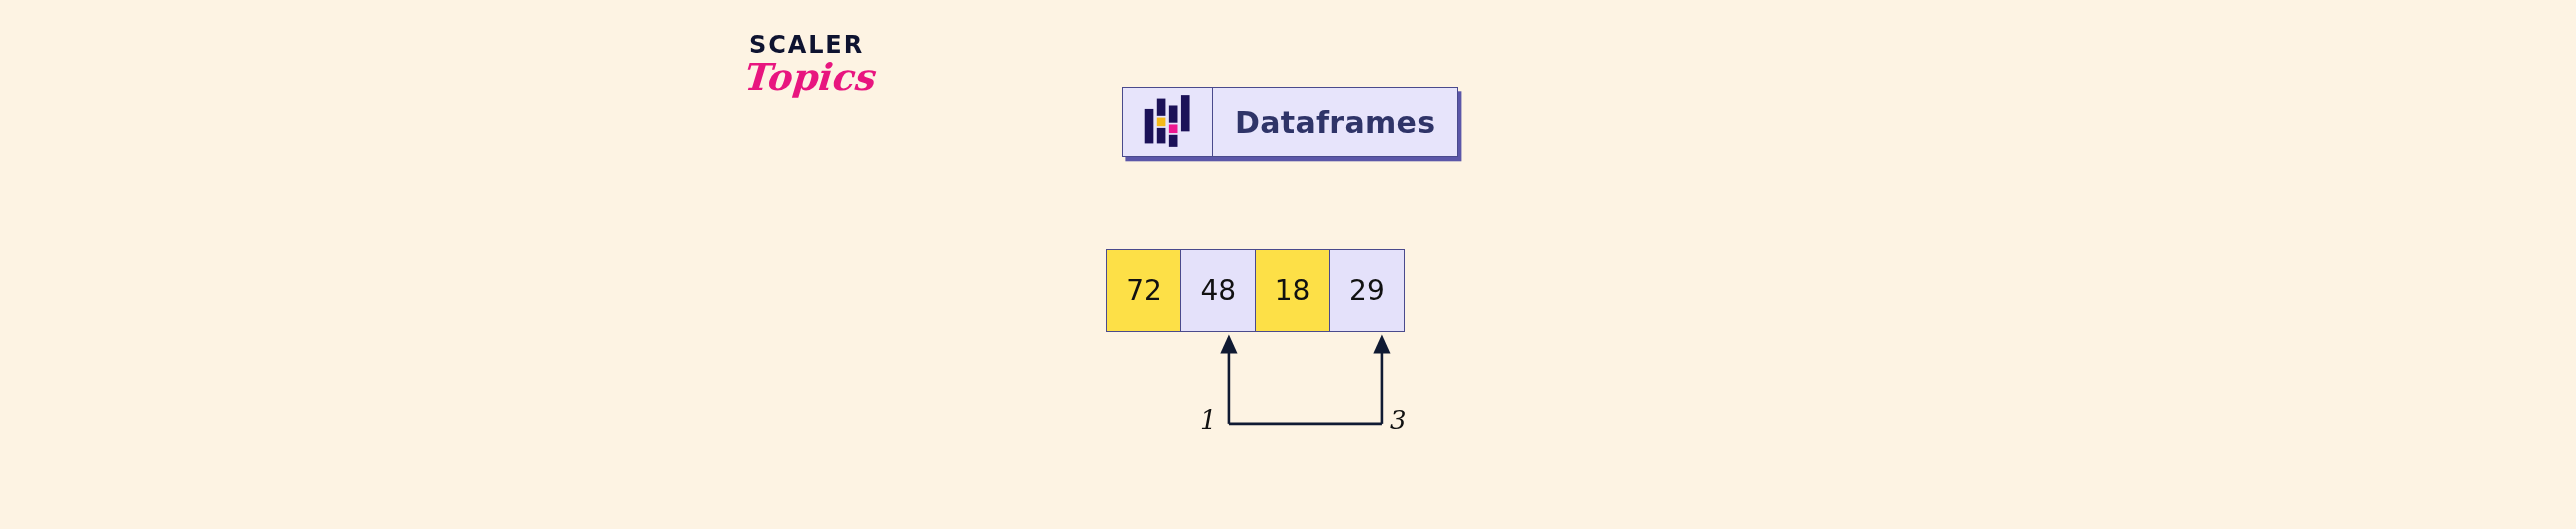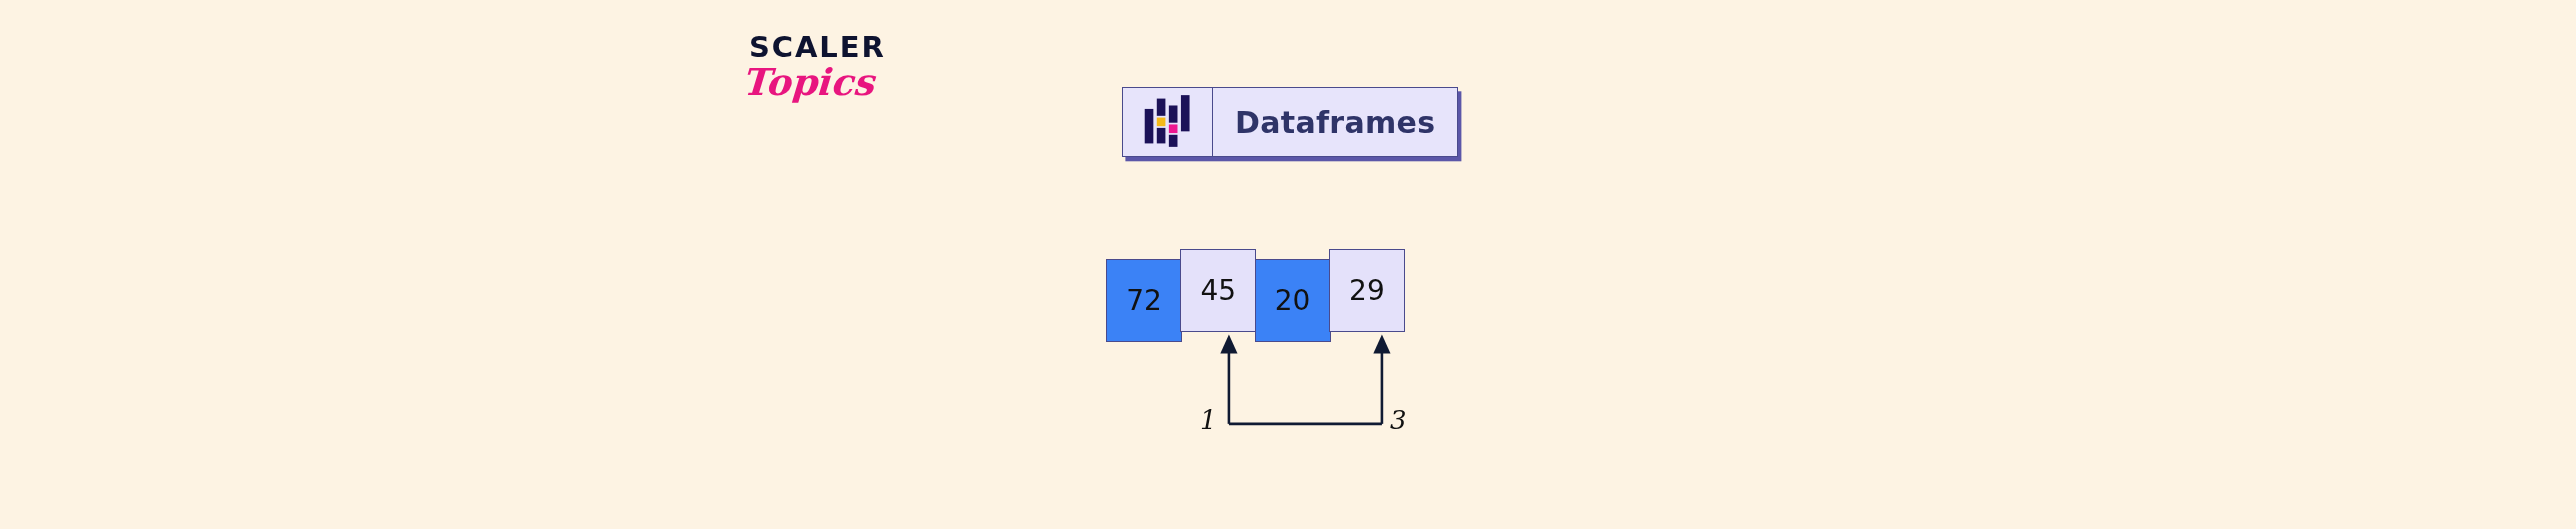--- a/index.html
+++ b/index.html
@@ -19,21 +19,21 @@
   .logo {
     position: absolute;
     left: 749px;
     top: 33px;
     width: 163px;
     height: 69px;
   }
   .logo-scaler {
     font-family: "DejaVu Sans", sans-serif;
     font-weight: bold;
-    font-size: 29px;
+    font-size: 24px;
     letter-spacing: 1.9px;
     color: #0E1330;
     line-height: 1;
     white-space: nowrap;
   }
   .logo-topics {
     font-family: "DejaVu Serif", serif;
     font-style: italic;
     font-weight: bold;
     font-size: 37px;
@@ -98,22 +98,21 @@
     height: 83px;
     box-sizing: border-box;
     border: 1.7px solid #4A4A8C;
     margin-right: -1.7px;
     display: flex;
     align-items: center;
     justify-content: center;
     background: #E4E1FA;
   }
   .cell.hl {
-    background: #3b82f6;
-    margin-top: 10px;
+    background: #fde047;
   }
   .cell-value {
     font-family: "DejaVu Sans", sans-serif;
     font-size: 28px;
     color: #111111;
     line-height: 1;
   }
 
   
   .pointers {
@@ -167,24 +166,24 @@
   <div class="banner-labelcell">
     <span class="banner-label">Dataframes</span>
   </div>
 </div>
 
 <div class="array">
   <div class="cell hl">
       <span class="cell-value">72</span>
     </div>
   <div class="cell">
-      <span class="cell-value">45</span>
+      <span class="cell-value">48</span>
     </div>
   <div class="cell hl">
-      <span class="cell-value">20</span>
+      <span class="cell-value">18</span>
     </div>
   <div class="cell">
       <span class="cell-value">29</span>
     </div>
 </div>
 
 <div class="pointers">
   <svg width="404" height="129" viewBox="0 0 470 150" xmlns="http://www.w3.org/2000/svg">
 
     <line x1="143" y1="108" x2="143" y2="22" stroke="#101A33" stroke-width="3"></line>

